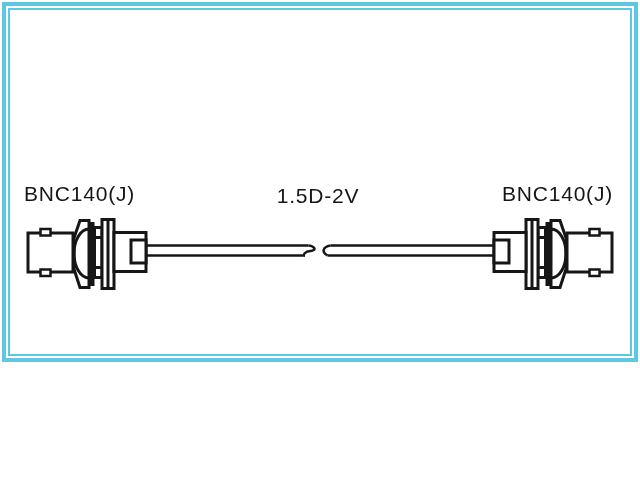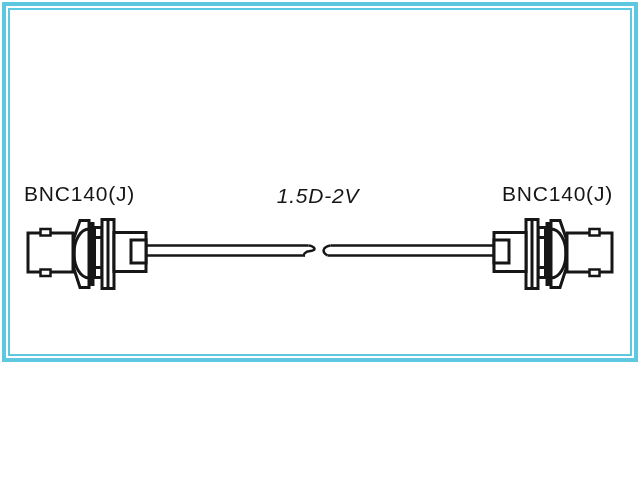--- a/index.html
+++ b/index.html
@@ -37,21 +37,21 @@
   }
   .label {
     position: absolute;
     color: var(--line-color, #111111);
     font-size: 21px;
     letter-spacing: 0.8px;
     white-space: nowrap;
     line-height: 23px;
   }
   .label-left   { left: 24px;  top: 182px; }
-  .label-center { left: 318px; top: 184px; transform: translateX(-50%); font-style: italic; }
+  .label-center { left: 318px; top: 184px; transform: translateX(-50%); }
   .label-right  { right: 27px; top: 182px; text-align: right; }
 </style>
 </head>
 <body>
 
 <div class="canvas">
 
   <div class="frame-outer"></div>
   <div class="frame-inner"></div>
 

